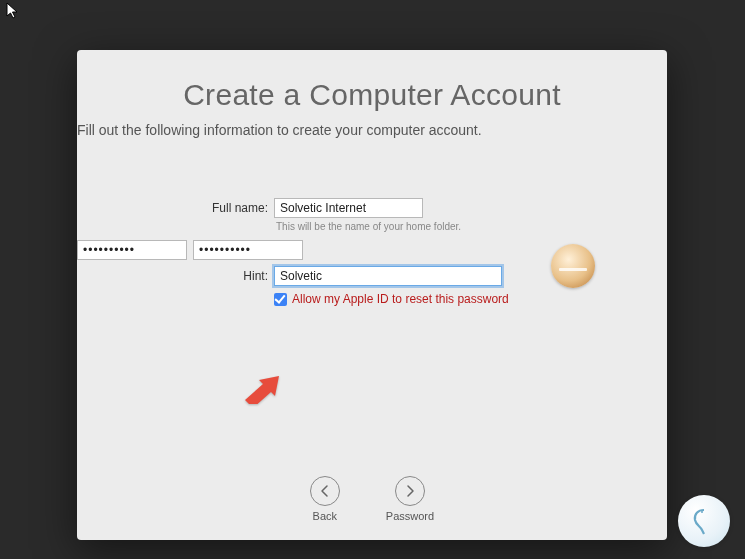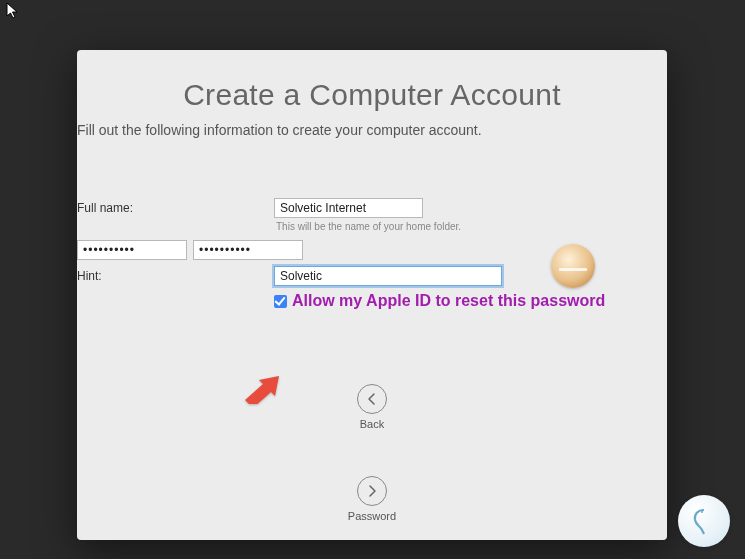--- a/index.html
+++ b/index.html
@@ -45,20 +45,21 @@
   .form {
     margin-top: 60px;
   }
   .row {
     display: flex;
     align-items: center;
     margin-bottom: 6px;
   }
   .label {
     width: 197px;
+    text-align: right;
     font-size: 12px;
     color: #333;
     padding-right: 6px;
   }
   .input {
     width: 149px;
     height: 20px;
     border: 1px solid #b8b8b8;
     background: #fff;
     font-size: 12px;
@@ -122,41 +123,39 @@
   .checkbox::after{
     content:"";
     position:absolute;
     left:3px; top:0px;
     width:4px; height:8px;
     border: solid #fff;
     border-width: 0 2px 2px 0;
     transform: rotate(40deg);
   }
   .check-label {
-    font-size: 16px;
-    color: #a21caf;
-    font-weight: bold;
+    font-size: 12px;
+    color: #b91c1c;
   }
   .arrow {
     position: absolute;
     top: 326px;
     left: 166px;
     width: 36px;
     height: 28px;
   }
   .arrow svg { filter: drop-shadow(0 1px 1px rgba(0,0,0,0.25)); }
   .nav {
     position: absolute;
     bottom: 18px;
     left: 0;
     width: 100%;
     display: flex;
     justify-content: center;
     gap: 46px;
-    flex-direction: column;
   }
   .nav-btn {
     display: flex;
     flex-direction: column;
     align-items: center;
     cursor: pointer;
   }
   .nav-circle {
     width: 30px;
     height: 30px;

